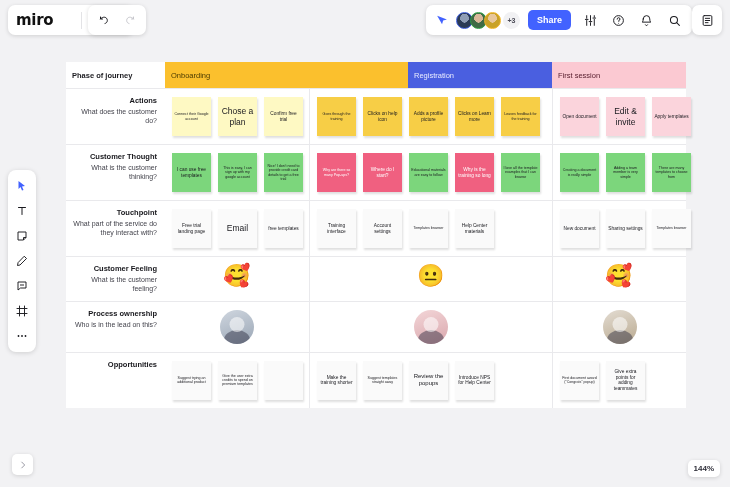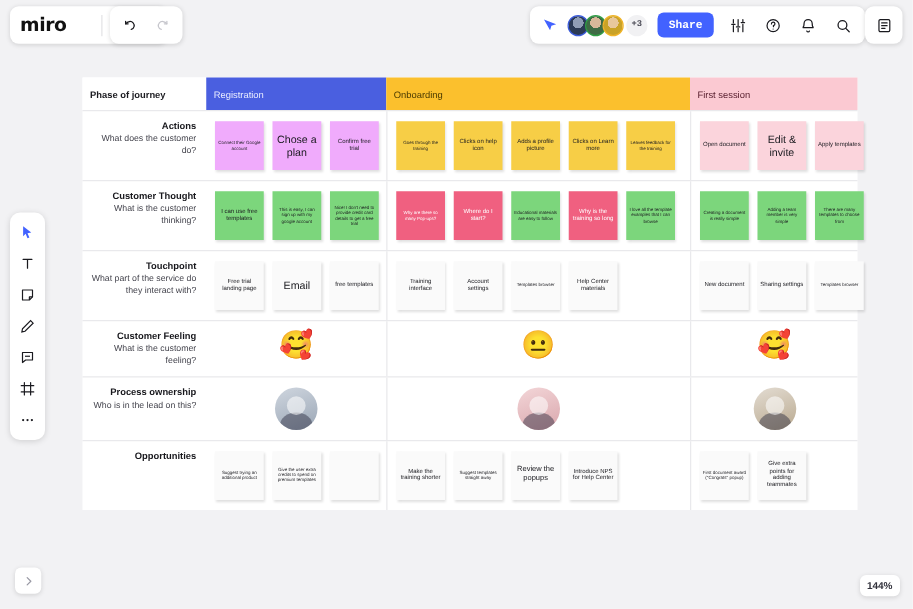--- a/index.html
+++ b/index.html
@@ -27,21 +27,21 @@
   }
   .tb-sep { width: 1px; height: 17px; background: #e3e3e6; }
   .tb-btn {
     width: 26px; height: 26px; display: flex;
     align-items: center; justify-content: center;
     border-radius: 5px; cursor: pointer;
   }
   .tb-btn svg { display: block; }
   .undo-group { left: 88px; padding: 0 3px; }
 
-  .right-group { right: 38px; padding: 0 5px; gap: 2px; font-family: Liberation Mono, monospace; }
+  .right-group { right: 38px; padding: 0 5px; gap: 2px; }
   .cursor-ic { width: 22px; display:flex; align-items:center; justify-content:center;}
   .avatars { display: flex; align-items: center; }
   .avatar {
     width: 17px; height: 17px; border-radius: 50%;
     margin-left: -3px; border: 1.6px solid #fff;
     background-size: cover; position: relative;
   }
   .avatar:first-child { margin-left: 1px; }
   .av1 { background: radial-gradient(circle at 50% 35%, #8f9db5 0 35%, #2b3a55 36% 100%); border-color:#3b5bdb; }
   .av2 { background: radial-gradient(circle at 50% 35%, #d9b89a 0 35%, #3f6b45 36% 100%); border-color:#2f9e44; }
@@ -123,21 +123,21 @@
     box-shadow: 1px 1.5px 2px rgba(0,0,0,.13);
     line-height: 1.18; overflow: hidden;
     cursor: pointer; color: #1a1a1f;
   }
   .card span { display: block; width: 100%; word-wrap: break-word; }
   .f-xs { font-size: 3.6px; }
   .f-sm { font-size: 4.8px; }
   .f-md { font-size: 6px; }
   .f-lg { font-size: 8.5px; }
 
-  .c-blue  { background: #f0abfc; }
+  .c-blue  { background: #fef9c3; }
   .c-yellow{ background: #f7ce46; }
   .c-pink  { background: #fbd4dc; }
   .c-white { background: #fafafa; }
   .c-green { background: #7cd67c; }
   .c-red   { background: #f06080; color: #fff; }
 
   .emoji { font-size: 22px; line-height: 1; }
   .seg-center { display: flex; align-items: center; justify-content: center; padding: 8px 0; }
 
   .face {
@@ -281,22 +281,22 @@
           <circle cx="12" cy="12" r="1.8"></circle>
           <circle cx="19" cy="12" r="1.8"></circle>
         </svg>
     </div>
   </div>
 
   <div class="board">
 
     <div class="hdr-row">
       <div class="hdr-cell hdr-label">Phase of journey</div>
+      <div class="hdr-cell hdr-phase ph-onb" style="background:#fbc02d;color:#4a3a00;">Onboarding</div>
       <div class="hdr-cell hdr-phase ph-reg" style="background:#4a5fe0;color:#e8ebff;">Registration</div>
-      <div class="hdr-cell hdr-phase ph-onb" style="background:#fbc02d;color:#4a3a00;">Onboarding</div>
       <div class="hdr-cell hdr-phase ph-fs" style="background:#fbc9d2;color:#5a2030;">First session</div>
     </div>
 
     <div id="rows">
         <div class="row">
           <div class="row-label">
             <div class="rl-title">Actions</div>
             <div class="rl-sub">What does the customer do?</div>
           </div>
           <div class="seg s-reg">

